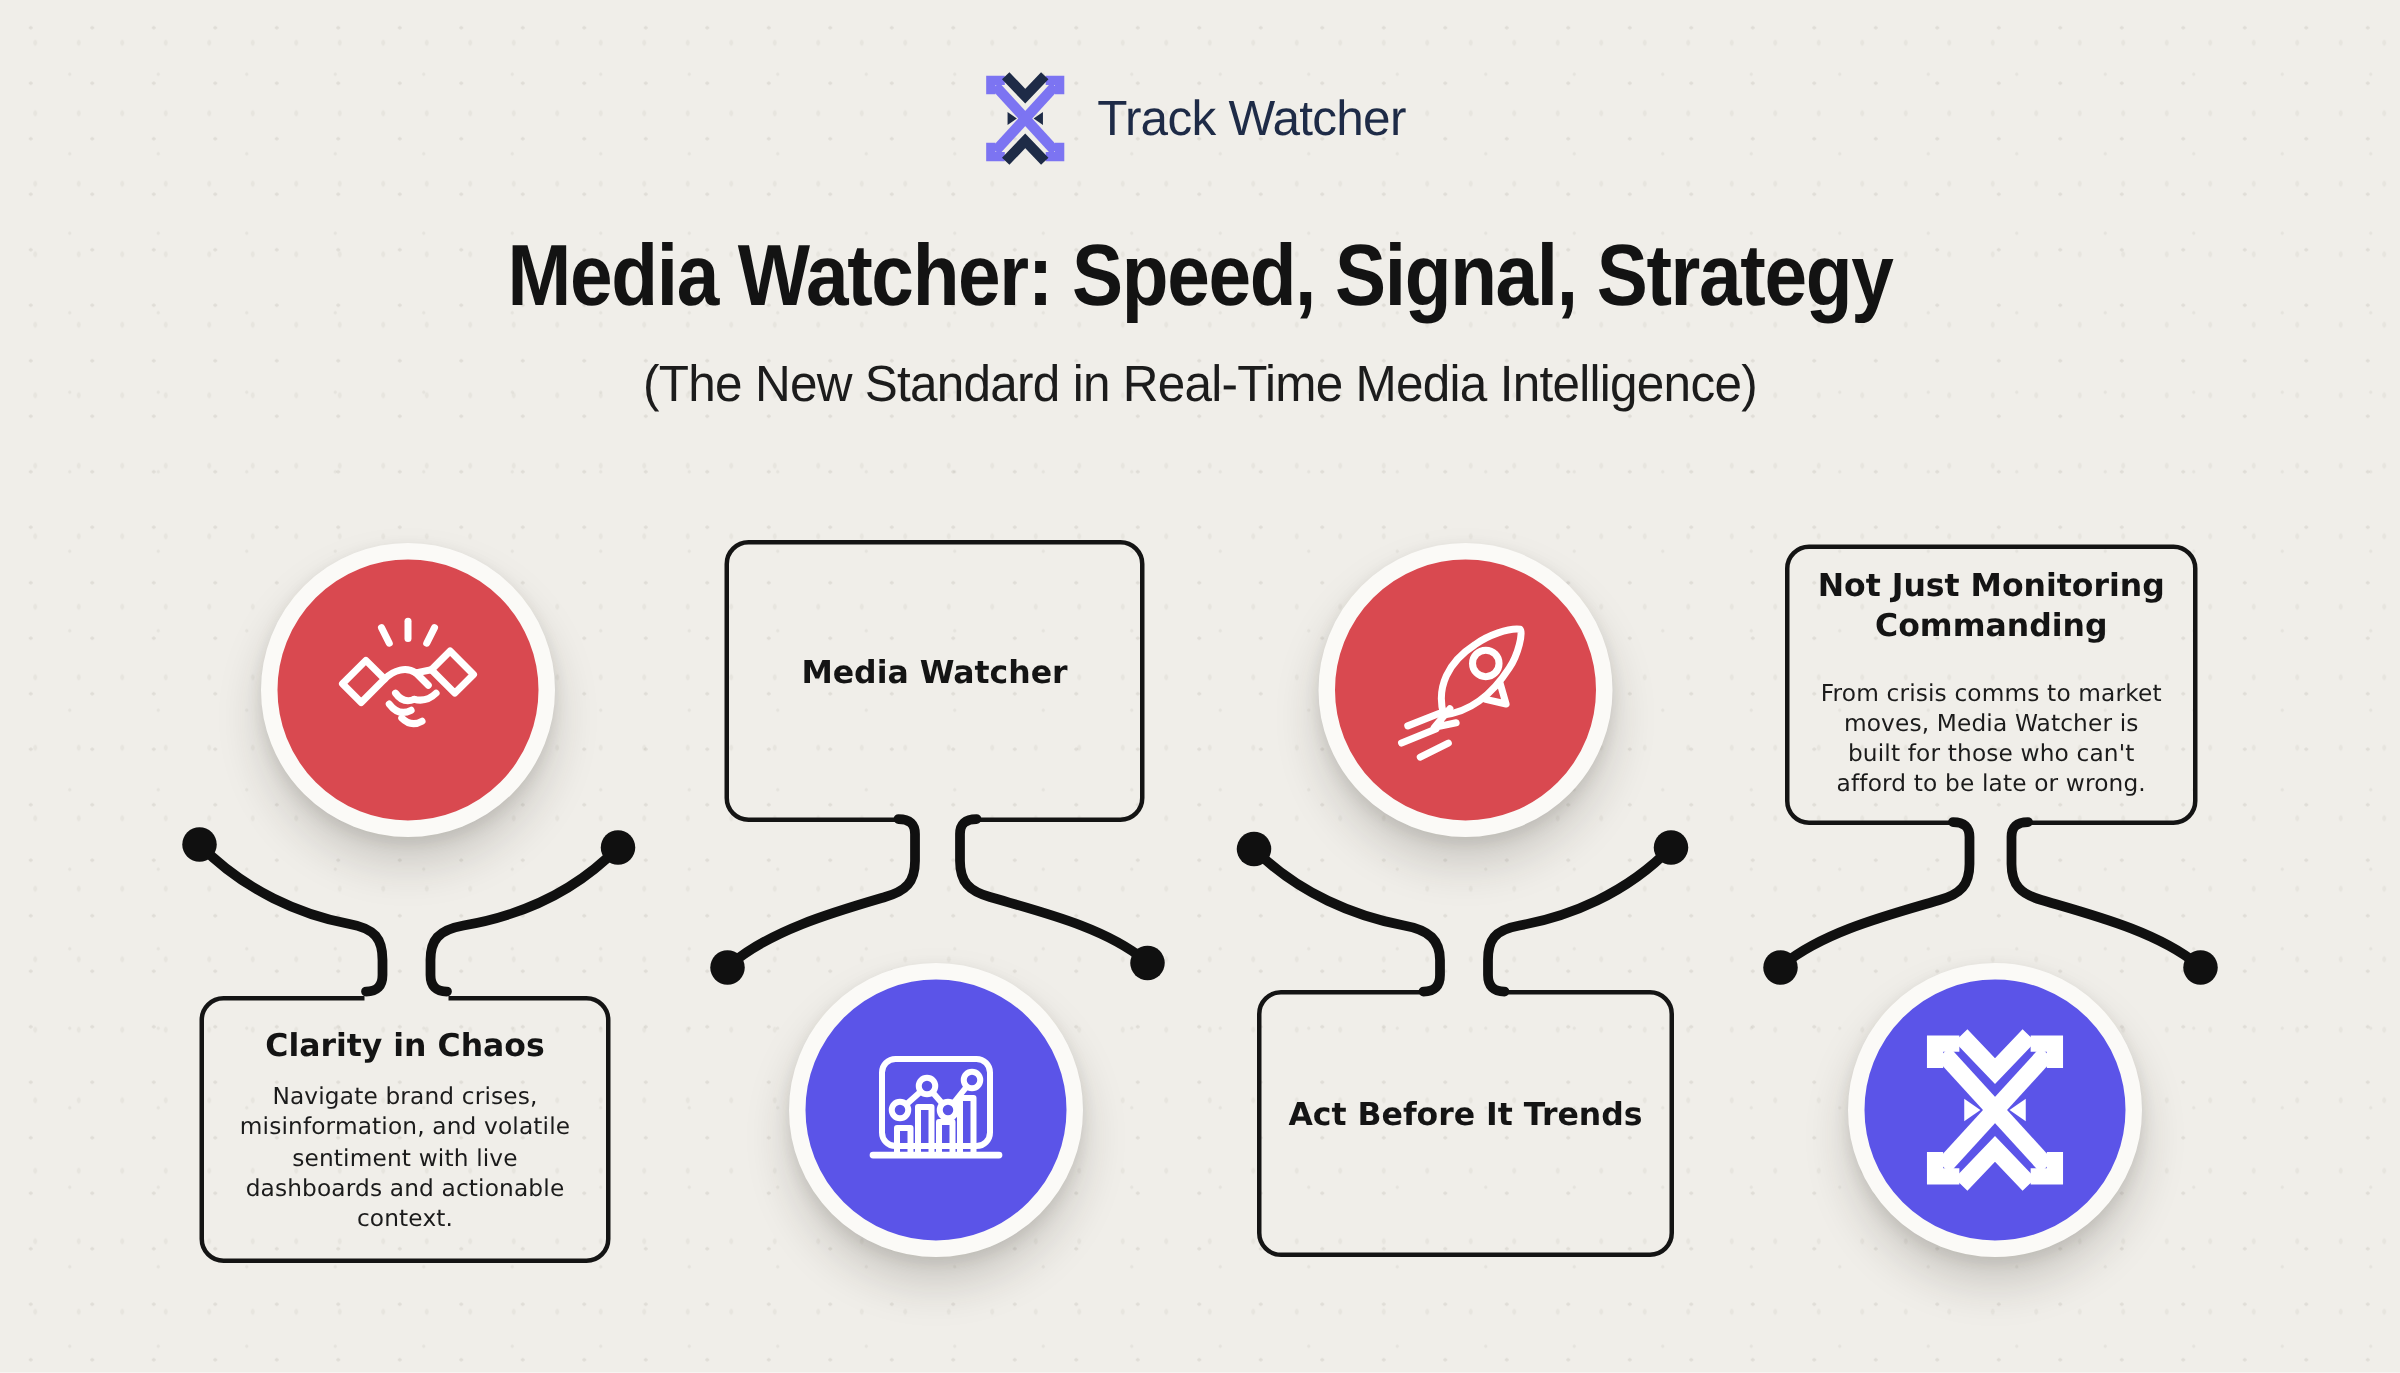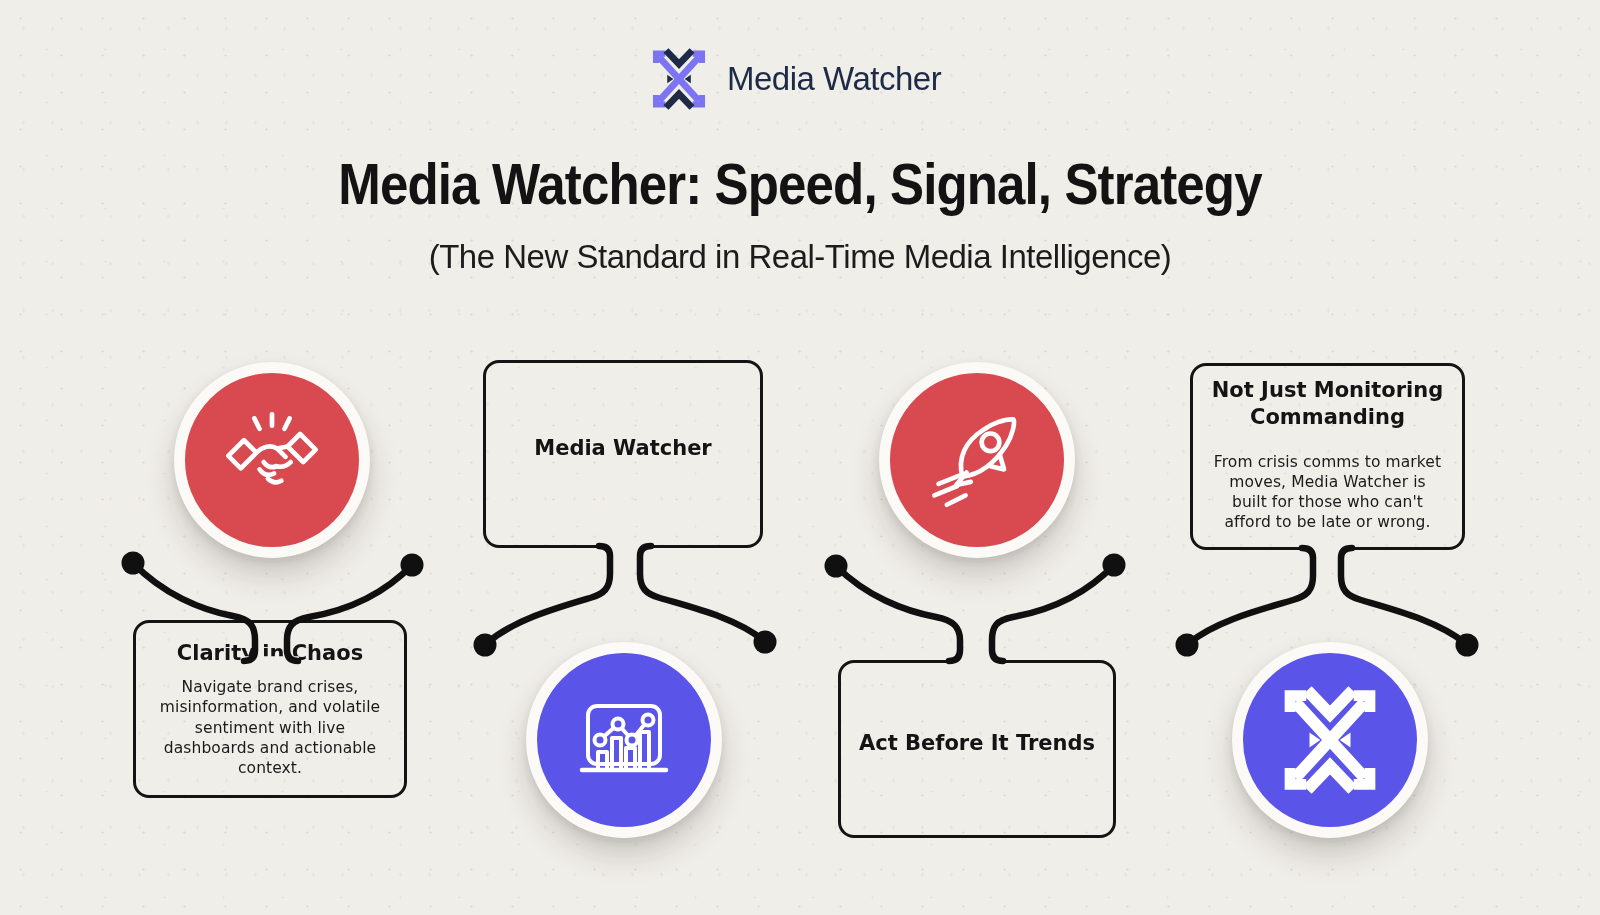--- a/index.html
+++ b/index.html
@@ -74,42 +74,42 @@
           <polygon points="69,43 59,50 69,57"></polygon>
         </g>
       </symbol>
     </defs>
   </svg>
 
   <div class="brand">
     <svg viewBox="0 0 100 100" style="--c1:#7C74F2; --c2:#1E2B47;">
       <use href="#logo-x"></use>
     </svg>
-    <div class="brand-text"><span class="light">Media</span>&nbsp;<span class="bold">Watcher</span></div>
+    <div class="brand-text"><span class="light">Track</span>&nbsp;<span class="bold">Watcher</span></div>
   </div>
 
   <div class="title">Media Watcher: Speed, Signal, Strategy</div>
   <div class="subtitle">(The New Standard in Real-Time Media Intelligence)</div>
 
   <div class="node-circle circle-red" style="left:174px; top:362px;">
     <svg width="104" height="104" viewBox="0 0 100 100" fill="none" stroke="#FFFFFF" stroke-width="4.5" stroke-linecap="round" stroke-linejoin="round">
       <path d="M38 20 L33 10"></path>
         <path d="M50 17 L50 6"></path>
         <path d="M62 20 L67 10"></path>
       <path d="M8 46 L23 31 L35 43 L20 58 Z"></path>
       <path d="M92 40 L77 25 L65 37 L80 52 Z"></path>
       <path d="M35 43 C41 37 49 35 55 39 L65 37"></path>
       <path d="M55 39 L63 47"></path>
       <path d="M42 52 Q47 59 54 56"></path>
       <path d="M38 59 Q44 67 52 63"></path>
       <path d="M46 68 Q52 74 59 70"></path>
       <path d="M54 56 Q62 58 68 52"></path>
     </svg>
   </div>
-  <div class="node-box" style="left:133px; top:620px; width:274px; height:178px;">
+  <div class="node-box" style="left:133px; top:664px; width:274px; height:178px;">
     <div class="box-heading">Clarity in Chaos</div>
     <div class="box-body">Navigate brand crises, misinformation, and volatile sentiment with live dashboards and actionable context.</div>
   </div>
 
   <div class="node-box" style="left:483px; top:360px; width:280px; height:188px;">
     <div class="box-heading">Media Watcher</div>
   </div>
   <div class="node-circle circle-purple" style="left:526px; top:642px;">
     <svg width="100" height="100" viewBox="0 0 100 100" fill="none" stroke="#FFFFFF" stroke-width="4" stroke-linecap="round" stroke-linejoin="round">
       <rect x="14" y="16" width="72" height="58" rx="9"></rect>

